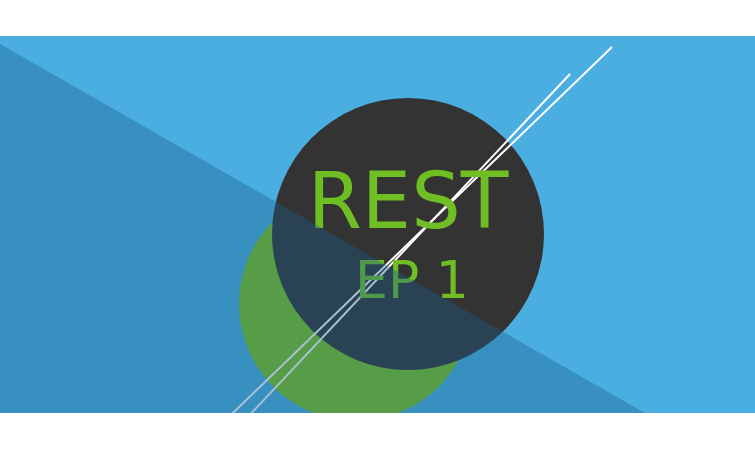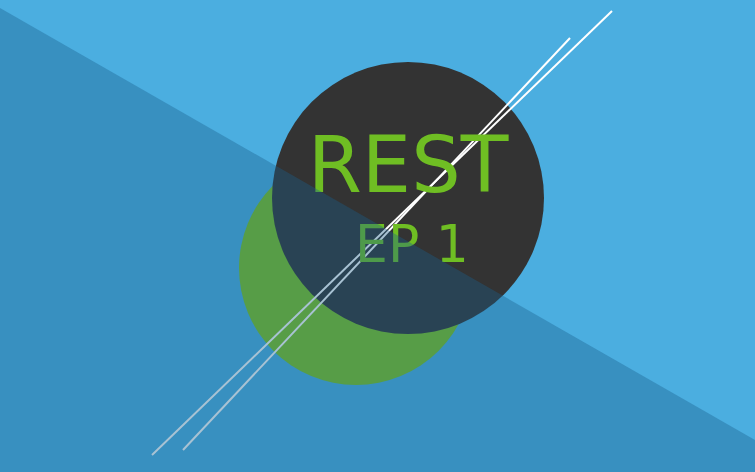--- a/index.html
+++ b/index.html
@@ -17,21 +17,21 @@
     height: 472px;
     overflow: hidden;
   }
   #stage svg {
     display: block;
   }
 </style>
 </head>
 <body>
 
-<div id="stage" style="width: 755px; height: 472px;">
+<div id="stage" style="width: 755px; height: 377px; margin-top: 36px;">
 
   <svg width="755" height="472" viewBox="0 0 755 472" xmlns="http://www.w3.org/2000/svg">
 
     <defs>
 
       <clipPath id="lowerLeftHalf">
         <polygon points="0,8 755,440 755,472 0,472"></polygon>
       </clipPath>
       <clipPath id="stageClip">
         <rect x="0" y="0" width="755" height="472"></rect>

